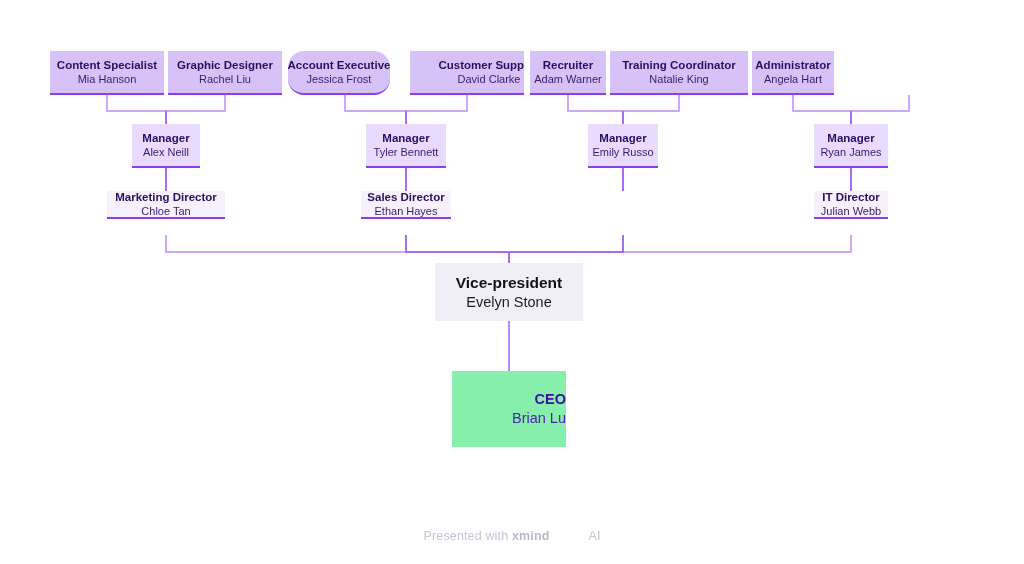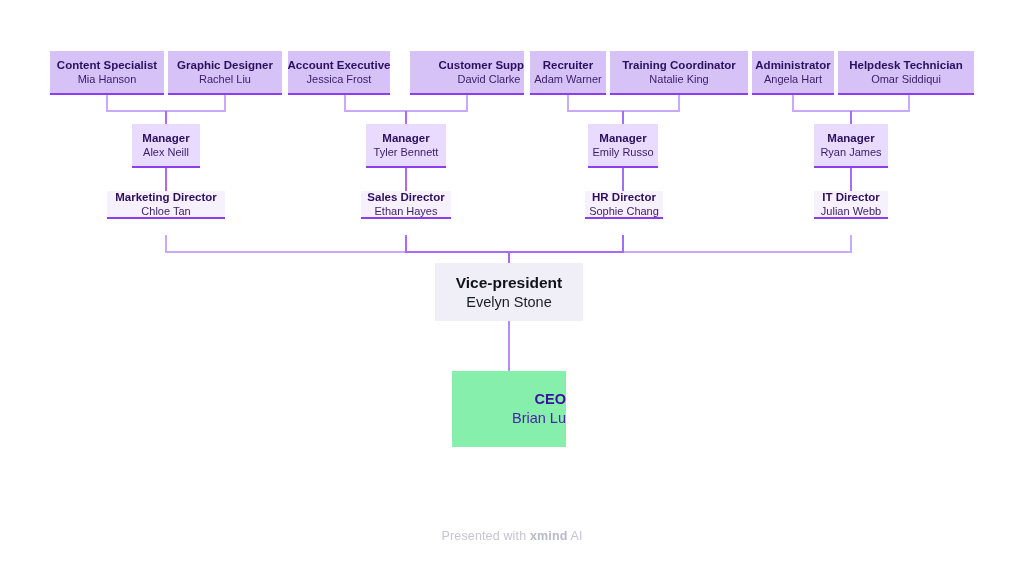--- a/index.html
+++ b/index.html
@@ -111,21 +111,21 @@
     text-align: center;
     font-size: 12.5px;
     color: #c4c4d4;
     letter-spacing: 0.15px;
     white-space: nowrap;
   }
   #watermark .brand {
     font-weight: bold;
     color: #b9b9cc;
   }
-  #watermark .suffix { color: #c4c4d4; }
+  #watermark .suffix { color: #c4c4d4; padding-left: 36px; }
 </style>
 </head>
 <body>
 
 <div id="chart-canvas">
 
   <svg id="connectors" viewBox="0 0 1024 564" xmlns="http://www.w3.org/2000/svg">
     <g fill="none" stroke="#c9a9fb" stroke-width="2" shape-rendering="crispEdges">
 
       <path d="M107,95 L107,111 L225,111 L225,95"></path>
@@ -158,21 +158,21 @@
   <div class="node staff" style="left:50px;  top:51px; width:114px;">
     <span class="role">Content Specialist</span>
     <span class="person">Mia Hanson</span>
   </div>
 
   <div class="node staff" style="left:168px; top:51px; width:114px;">
     <span class="role">Graphic Designer</span>
     <span class="person">Rachel Liu</span>
   </div>
 
-  <div class="node staff" style="left:288px; top:51px; width:102px;">
+  <div class="node staff" style="left:288px; top:51px; width:102px;border-radius:16px;">
     <span class="role">Account Executive</span>
     <span class="person">Jessica Frost</span>
   </div>
 
   <div class="node staff" style="left:410px; top:51px; width:114px;padding-left:44px;">
     <span class="role">Customer Support</span>
     <span class="person">David Clarke</span>
   </div>
 
   <div class="node staff" style="left:530px; top:51px; width:76px;">
@@ -183,24 +183,20 @@
   <div class="node staff" style="left:752px; top:51px; width:82px;">
     <span class="role">Administrator</span>
     <span class="person">Angela Hart</span>
   </div>
 
   <div class="node staff" style="left:610px; top:51px; width:138px;">
     <span class="role">Training Coordinator</span>
     <span class="person">Natalie King</span>
   </div>
 
-  <div class="node staff" style="left:838px; top:51px; width:136px;">
-    <span class="role">Helpdesk Technician</span>
-    <span class="person">Omar Siddiqui</span>
-  </div>
 
   <div class="node manager" style="left:132px; top:124px; width:68px;">
     <span class="role">Manager</span>
     <span class="person">Alex Neill</span>
   </div>
 
   <div class="node manager" style="left:366px; top:124px; width:80px;">
     <span class="role">Manager</span>
     <span class="person">Tyler Bennett</span>
   </div>
@@ -218,24 +214,20 @@
   <div class="node director" style="left:107px; top:191px; width:118px;">
     <span class="role">Marketing Director</span>
     <span class="person">Chloe Tan</span>
   </div>
 
   <div class="node director" style="left:361px; top:191px; width:90px;">
     <span class="role">Sales Director</span>
     <span class="person">Ethan Hayes</span>
   </div>
 
-  <div class="node director" style="left:585px; top:191px; width:78px;">
-    <span class="role">HR Director</span>
-    <span class="person">Sophie Chang</span>
-  </div>
 
   <div class="node director" style="left:814px; top:191px; width:74px;">
     <span class="role">IT Director</span>
     <span class="person">Julian Webb</span>
   </div>
 
   <div class="node vp" style="left:435px; top:263px; width:148px;">
     <span class="role">Vice-president</span>
     <span class="person">Evelyn Stone</span>
   </div>

